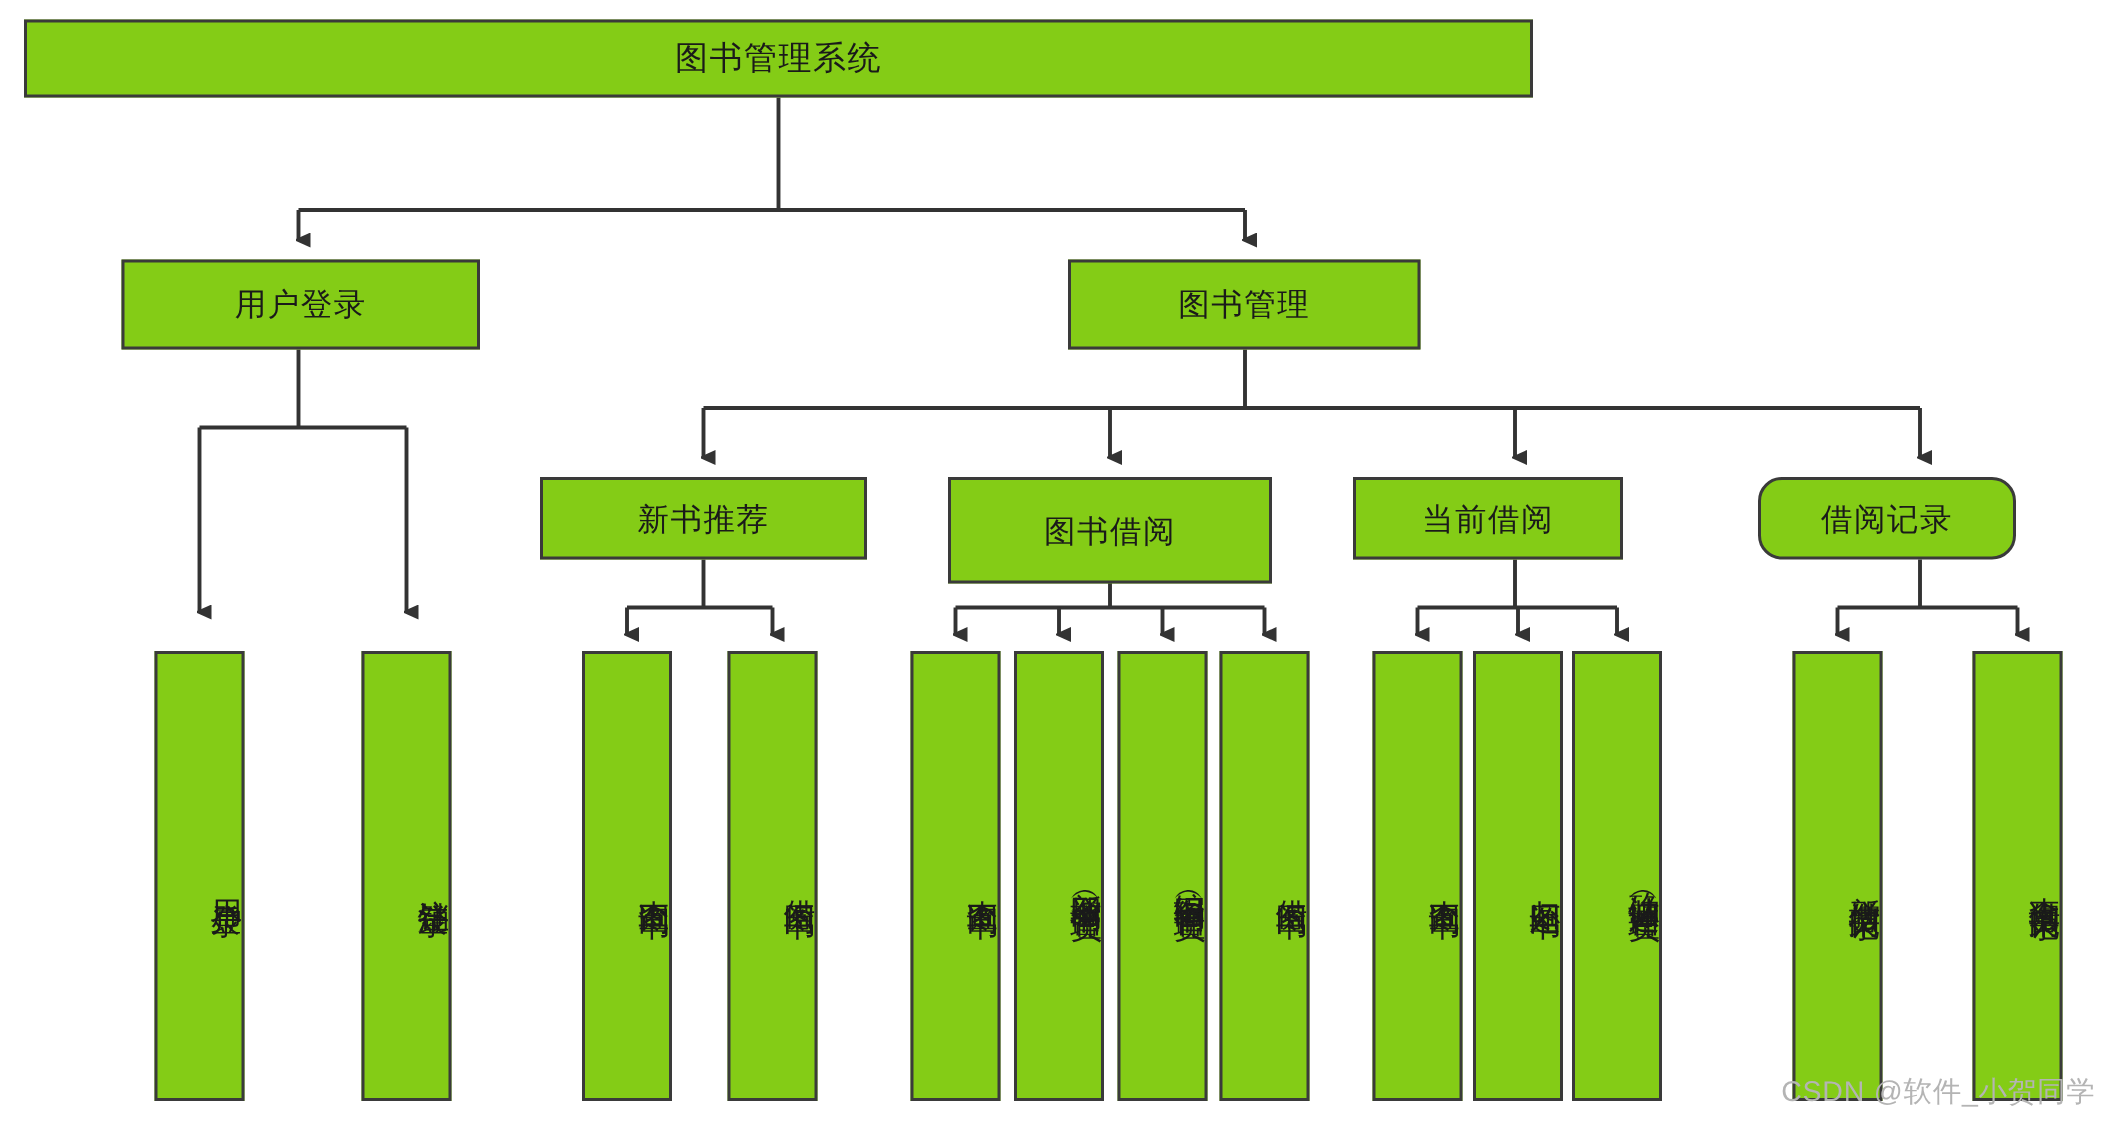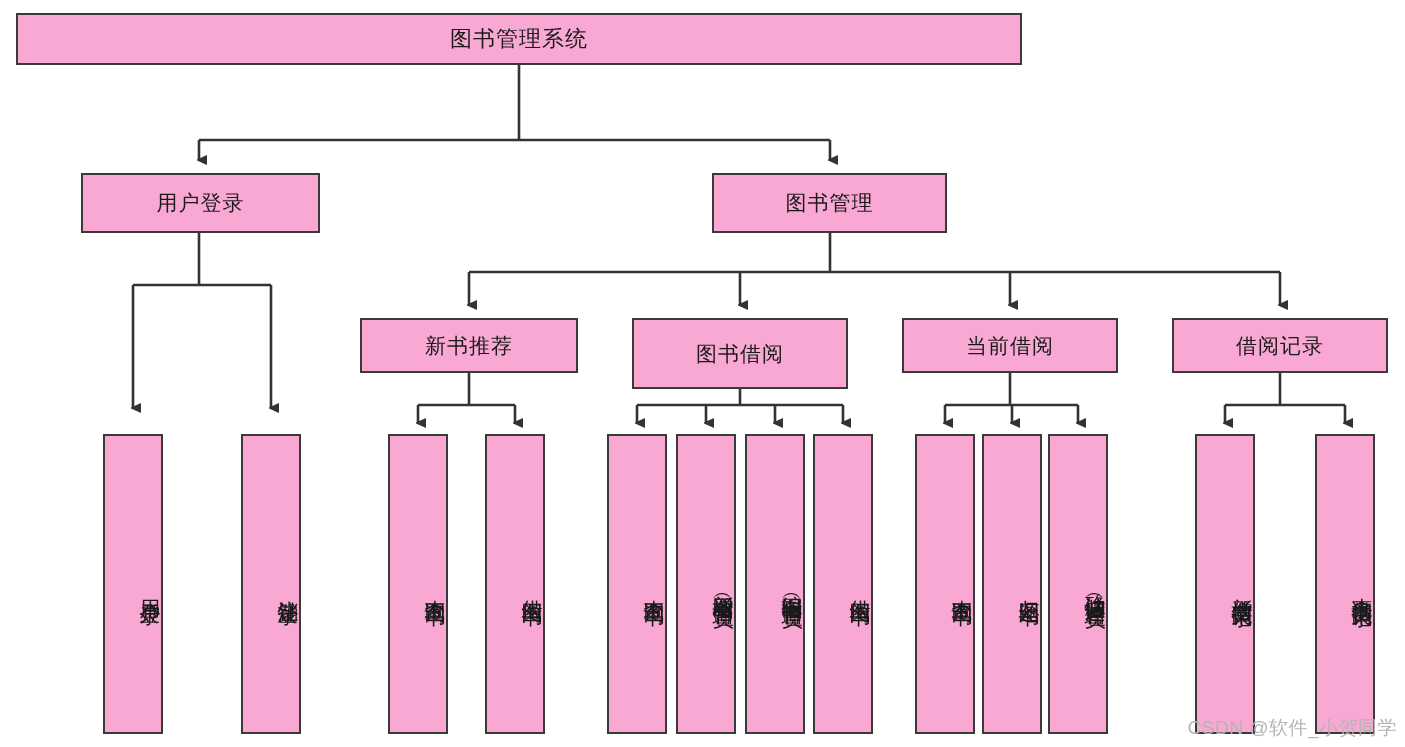--- a/index.html
+++ b/index.html
@@ -8,21 +8,21 @@
     background:#ffffff;
     font-family:"Liberation Sans","DejaVu Sans",sans-serif;
     overflow:hidden;
   }
   #diagram{position:relative;width:1405px;height:747px;}
   #edges{position:absolute;left:0;top:0;width:1405px;height:747px;}
 
   .node{
     position:absolute;
     box-sizing:border-box;
-    background:#f9a8d4;
+    background:#84cc16;
     border:2px solid #3a3a3a;
     display:flex;
     align-items:center;
     justify-content:center;
     color:#1a1a1a;
   }
   .node.h{
     font-size:21px;
     letter-spacing:1px;
   }
@@ -118,24 +118,24 @@
   <div class="node h" style="left:360px;top:318px;width:218px;height:55px;">
     <span>新书推荐</span>
   </div>
 
   <div class="node h" style="left:712px;top:173px;width:235px;height:60px;">
     <span>图书管理</span>
   </div>
   <div class="node h" style="left:632px;top:318px;width:216px;height:71px;">
     <span>图书借阅</span>
   </div>
-  <div class="node h" style="left:902px;top:318px;width:216px;height:55px;">
+  <div class="node h" style="left:902px;top:318px;width:180px;height:55px;">
     <span>当前借阅</span>
   </div>
-  <div class="node h" style="left:1172px;top:318px;width:216px;height:55px;">
+  <div class="node h" style="left:1172px;top:318px;width:172px;height:55px;border-radius:16px;">
     <span>借阅记录</span>
   </div>
 
   <div class="node v" style="left:103px;top:434px;width:60px;height:300px;">
     <span>用户登录</span>
   </div>
   <div class="node v" style="left:241px;top:434px;width:60px;height:300px;">
     <span>注销登录</span>
   </div>
 

